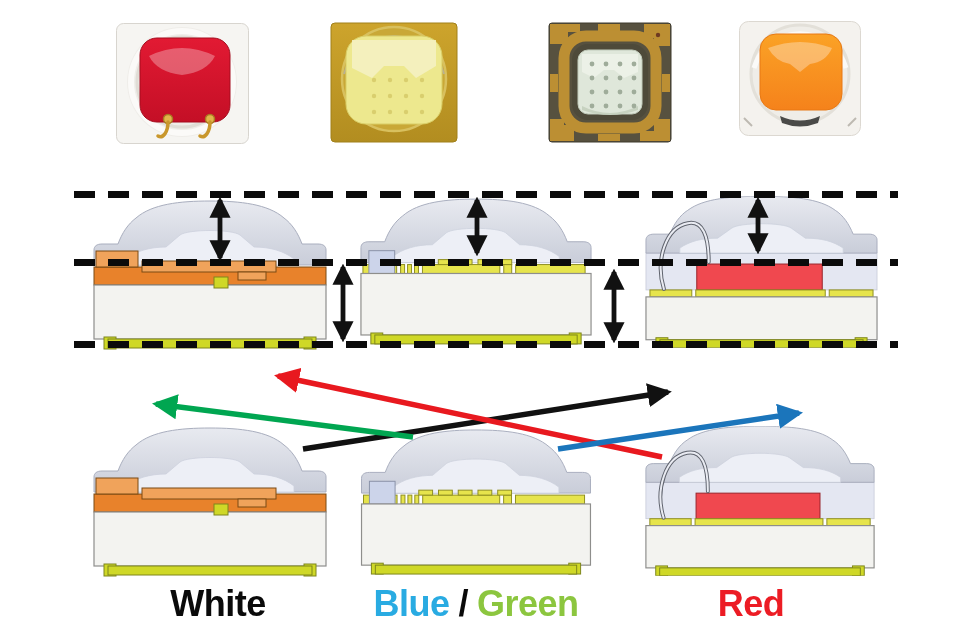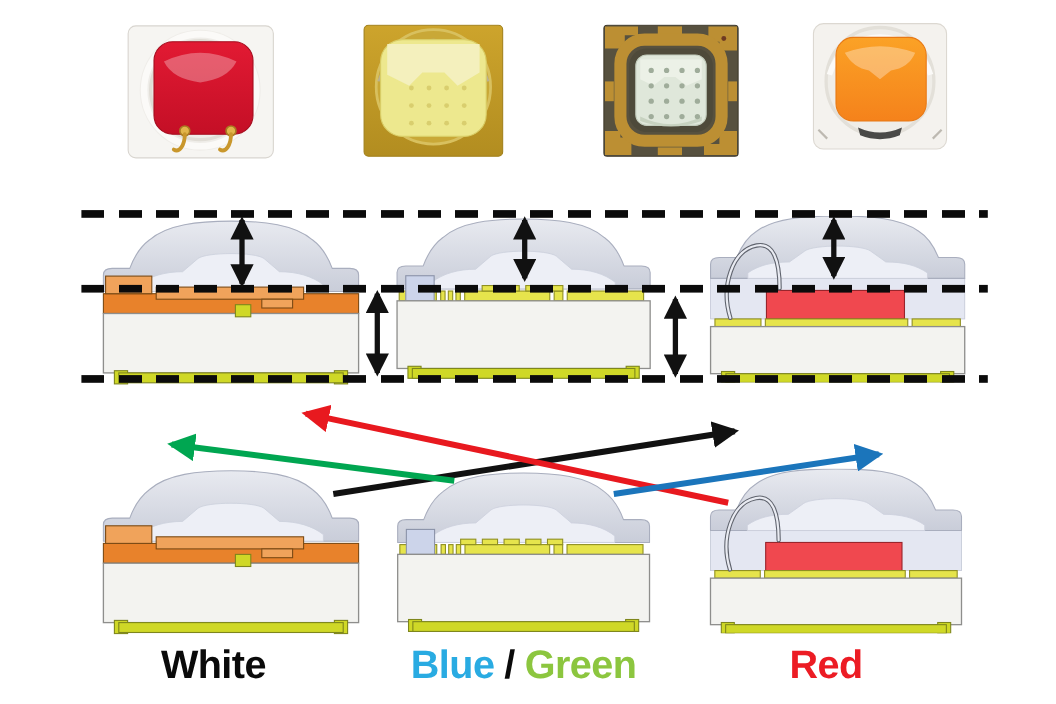--- a/index.html
+++ b/index.html
@@ -256,21 +256,21 @@
     <line class="ln-black vline" x1="758" y1="200" x2="758" y2="251" marker-start="url(#mh-black)" marker-end="url(#mh-black)"></line>
     <line class="ln-black vline" x1="343" y1="267" x2="343" y2="339" marker-start="url(#mh-black)" marker-end="url(#mh-black)"></line>
     <line class="ln-black vline" x1="614" y1="272" x2="614" y2="340" marker-start="url(#mh-black)" marker-end="url(#mh-black)"></line>
 
     <line class="ln-black dline" x1="303" y1="449" x2="668" y2="392" marker-end="url(#mh-black)"></line>
     <line class="ln-green dline" x1="413" y1="437" x2="156" y2="404" marker-end="url(#mh-green)"></line>
     <line class="ln-red dline" x1="662" y1="457" x2="278" y2="376" marker-end="url(#mh-red)"></line>
     <line class="ln-blue dline" x1="558" y1="449" x2="799" y2="413" marker-end="url(#mh-blue)"></line>
   </svg>
 
-  <div class="lbl" style="left:72px;width:244px">
+  <div class="lbl" style="left:96px;width:244px">
     <span>White</span>
   </div>
   <div class="lbl" style="left:348px;width:256px">
     <span class="t-blue">Blue</span><span class="t-slash">/</span><span class="t-green">Green</span>
   </div>
   <div class="lbl" style="left:640px;width:222px">
     <span class="t-red">Red</span>
   </div>
 
 </div>

